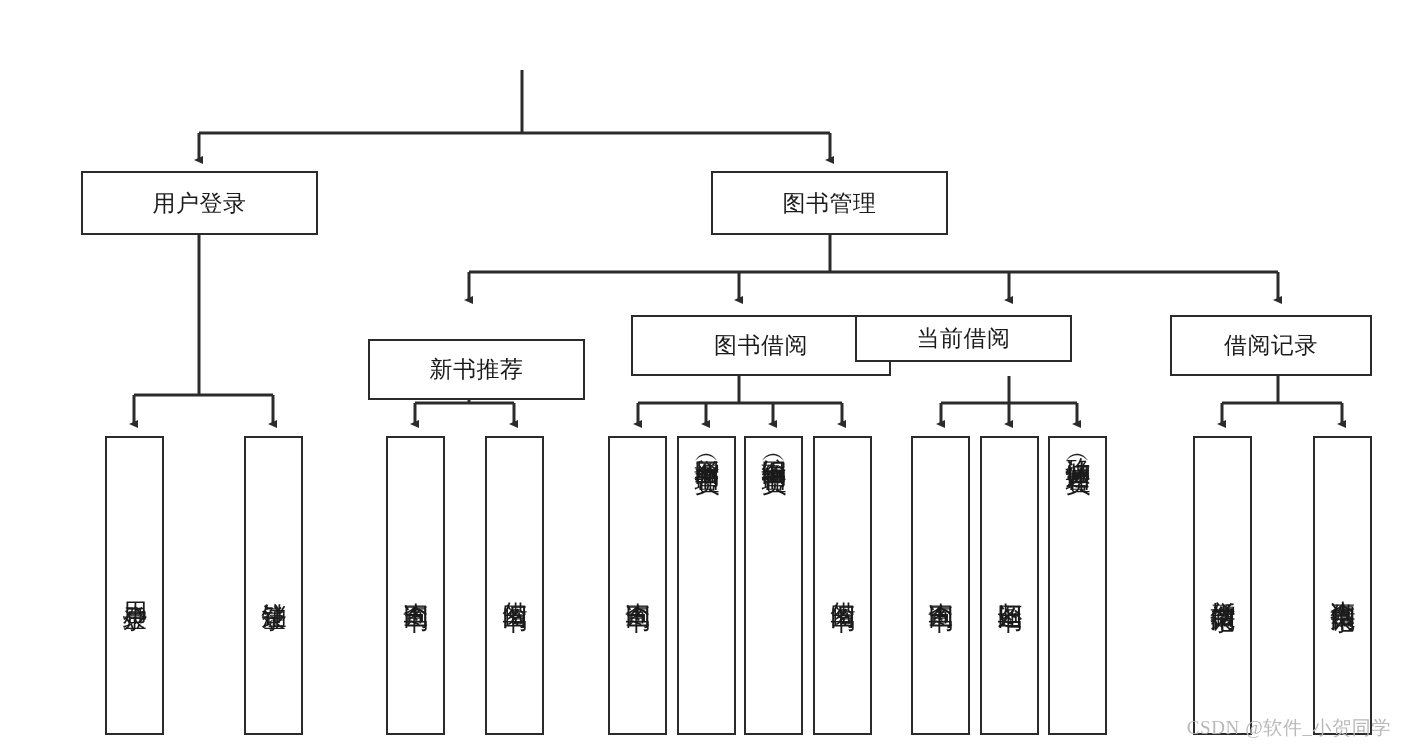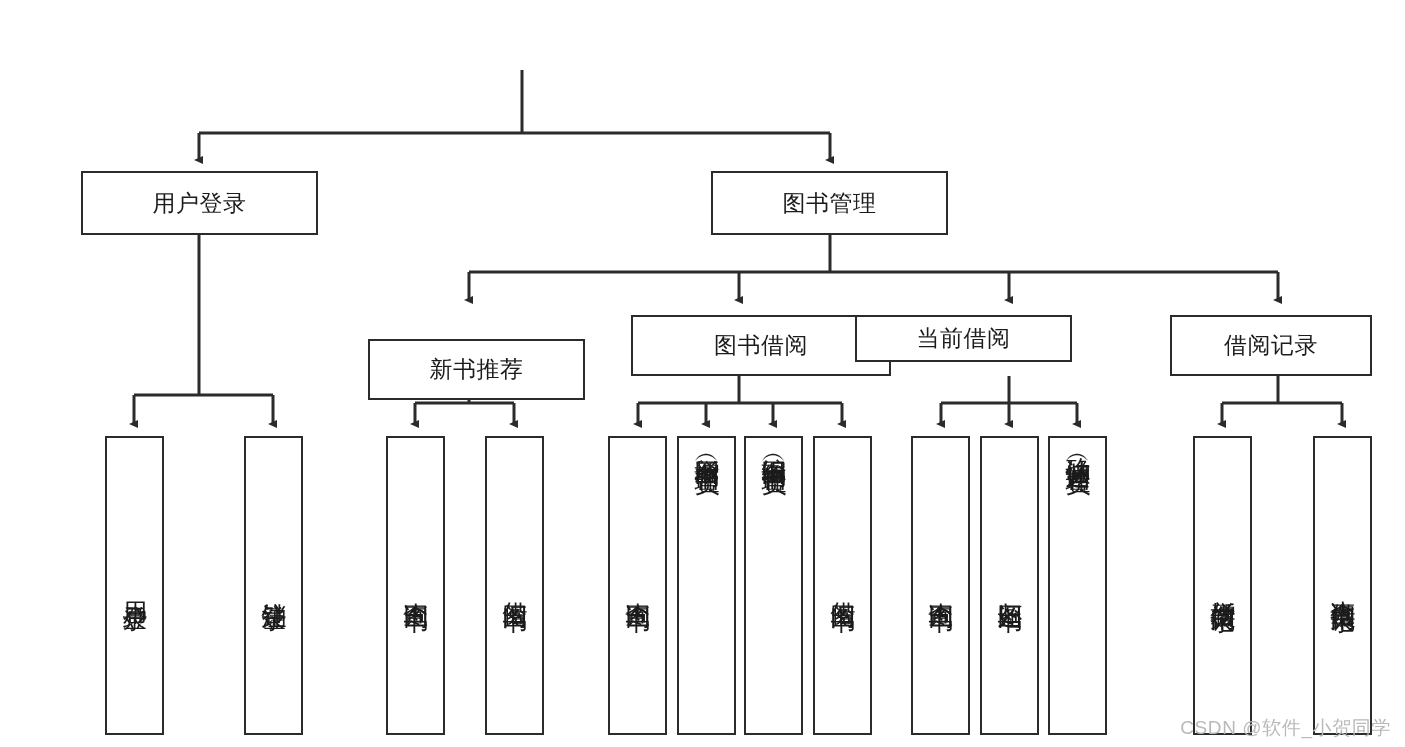--- a/index.html
+++ b/index.html
@@ -60,21 +60,21 @@
   }
   .leaf.centered{align-items:center;}
   .watermark{
     position:absolute;
     right:14px;bottom:6px;
     font-size:19px;
     color:#b9b9b9;
     letter-spacing:0.6px;
     z-index:5;
     white-space:nowrap;
-    font-family:Liberation Sans, sans-serif;
+    font-family:Liberation Serif, serif;
   }
 </style>
 </head>
 <body>
 
 <div id="diagram">
 
   <svg id="edges" viewBox="0 0 1405 747" width="1405" height="747" xmlns="http://www.w3.org/2000/svg">
     <defs>
       <marker id="arrow" markerWidth="10" markerHeight="10" refX="5" refY="5" orient="auto" markerUnits="userSpaceOnUse">

